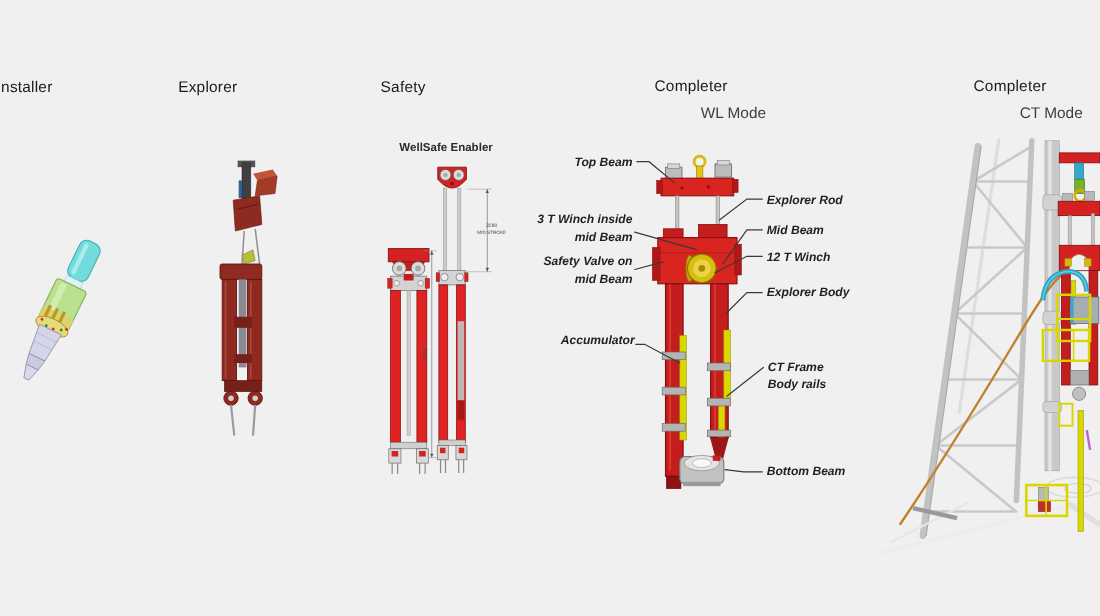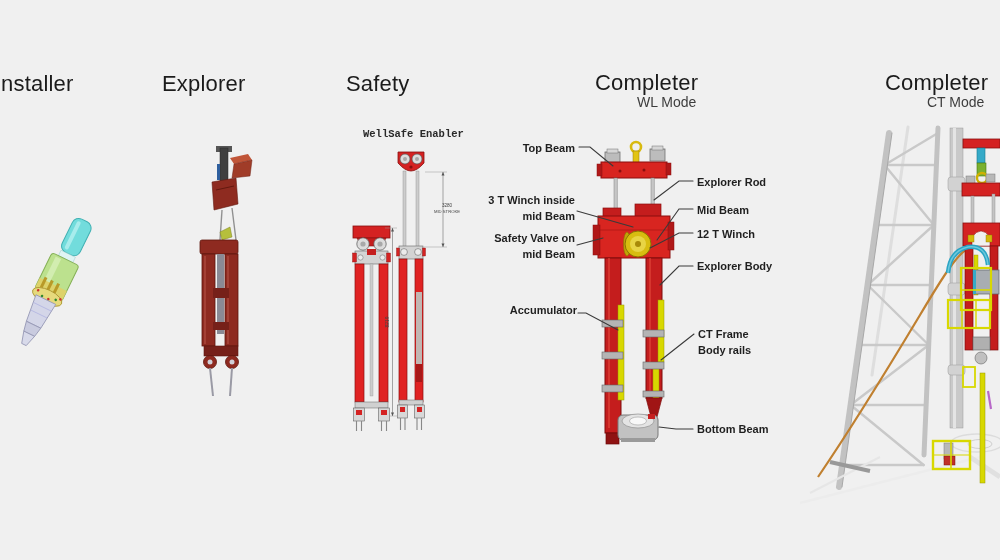--- a/index.html
+++ b/index.html
@@ -1,21 +1,21 @@
 <!DOCTYPE html>
 <html><head>
 <meta charset="utf-8">
 <style>
   html,body{margin:0;padding:0;}
   .slide{position:relative;width:1000px;height:560px;background:#f0f0f0;overflow:hidden;
          font-family:"Liberation Sans",sans-serif;}
-  .title{position:absolute;font-size:22px;font-weight:400;color:#1b1b1b;white-space:nowrap;letter-spacing:.2px;}
+  .title{position:absolute;font-size:14px;font-weight:400;color:#1b1b1b;white-space:nowrap;letter-spacing:.2px;}
   .subtitle{position:absolute;font-size:14px;font-weight:400;color:#3d3d3d;white-space:nowrap;}
-  .caption{position:absolute;font-size:10.5px;font-weight:700;color:#2a2a2a;white-space:nowrap;font-family:Liberation Mono, monospace;}
-  .lbl{position:absolute;font-size:11px;font-weight:700;color:#1f1f1f;line-height:16px;white-space:nowrap;}
+  .caption{position:absolute;font-size:10.5px;font-weight:700;color:#2a2a2a;white-space:nowrap;}
+  .lbl{position:absolute;font-size:11px;font-weight:700;color:#1f1f1f;line-height:16px;white-space:nowrap;font-style:italic;}
   .ra{text-align:right;}
   .abs{position:absolute;}
 </style>
 </head>
 <body>
 
 <div class="slide">
 
   <div class="title" style="left:1px;top:71px">nstaller</div>
   <div class="title" style="left:162px;top:71px">Explorer</div>

